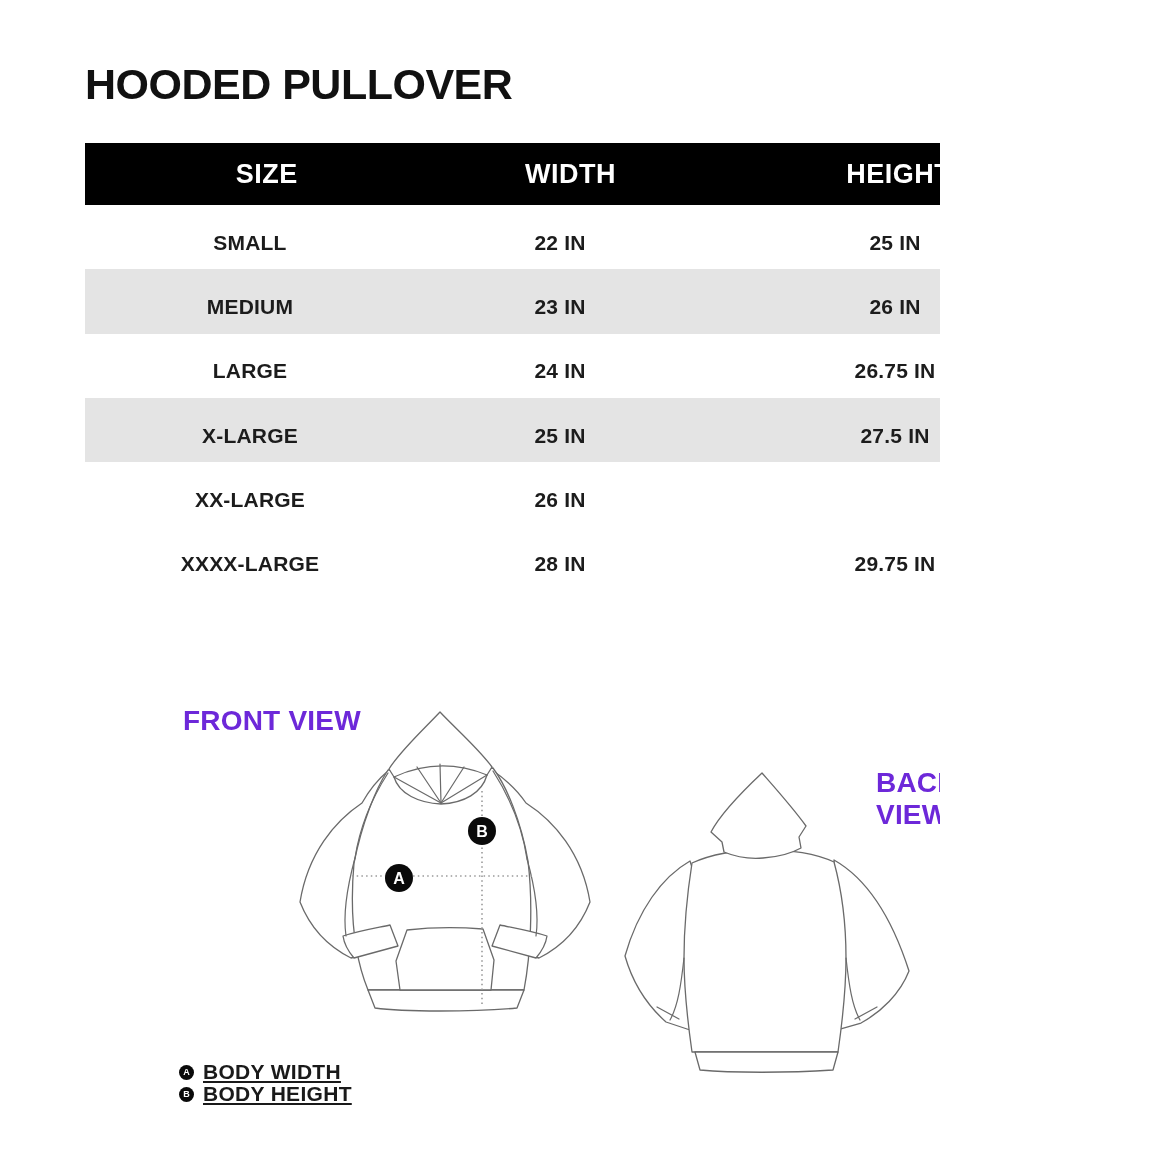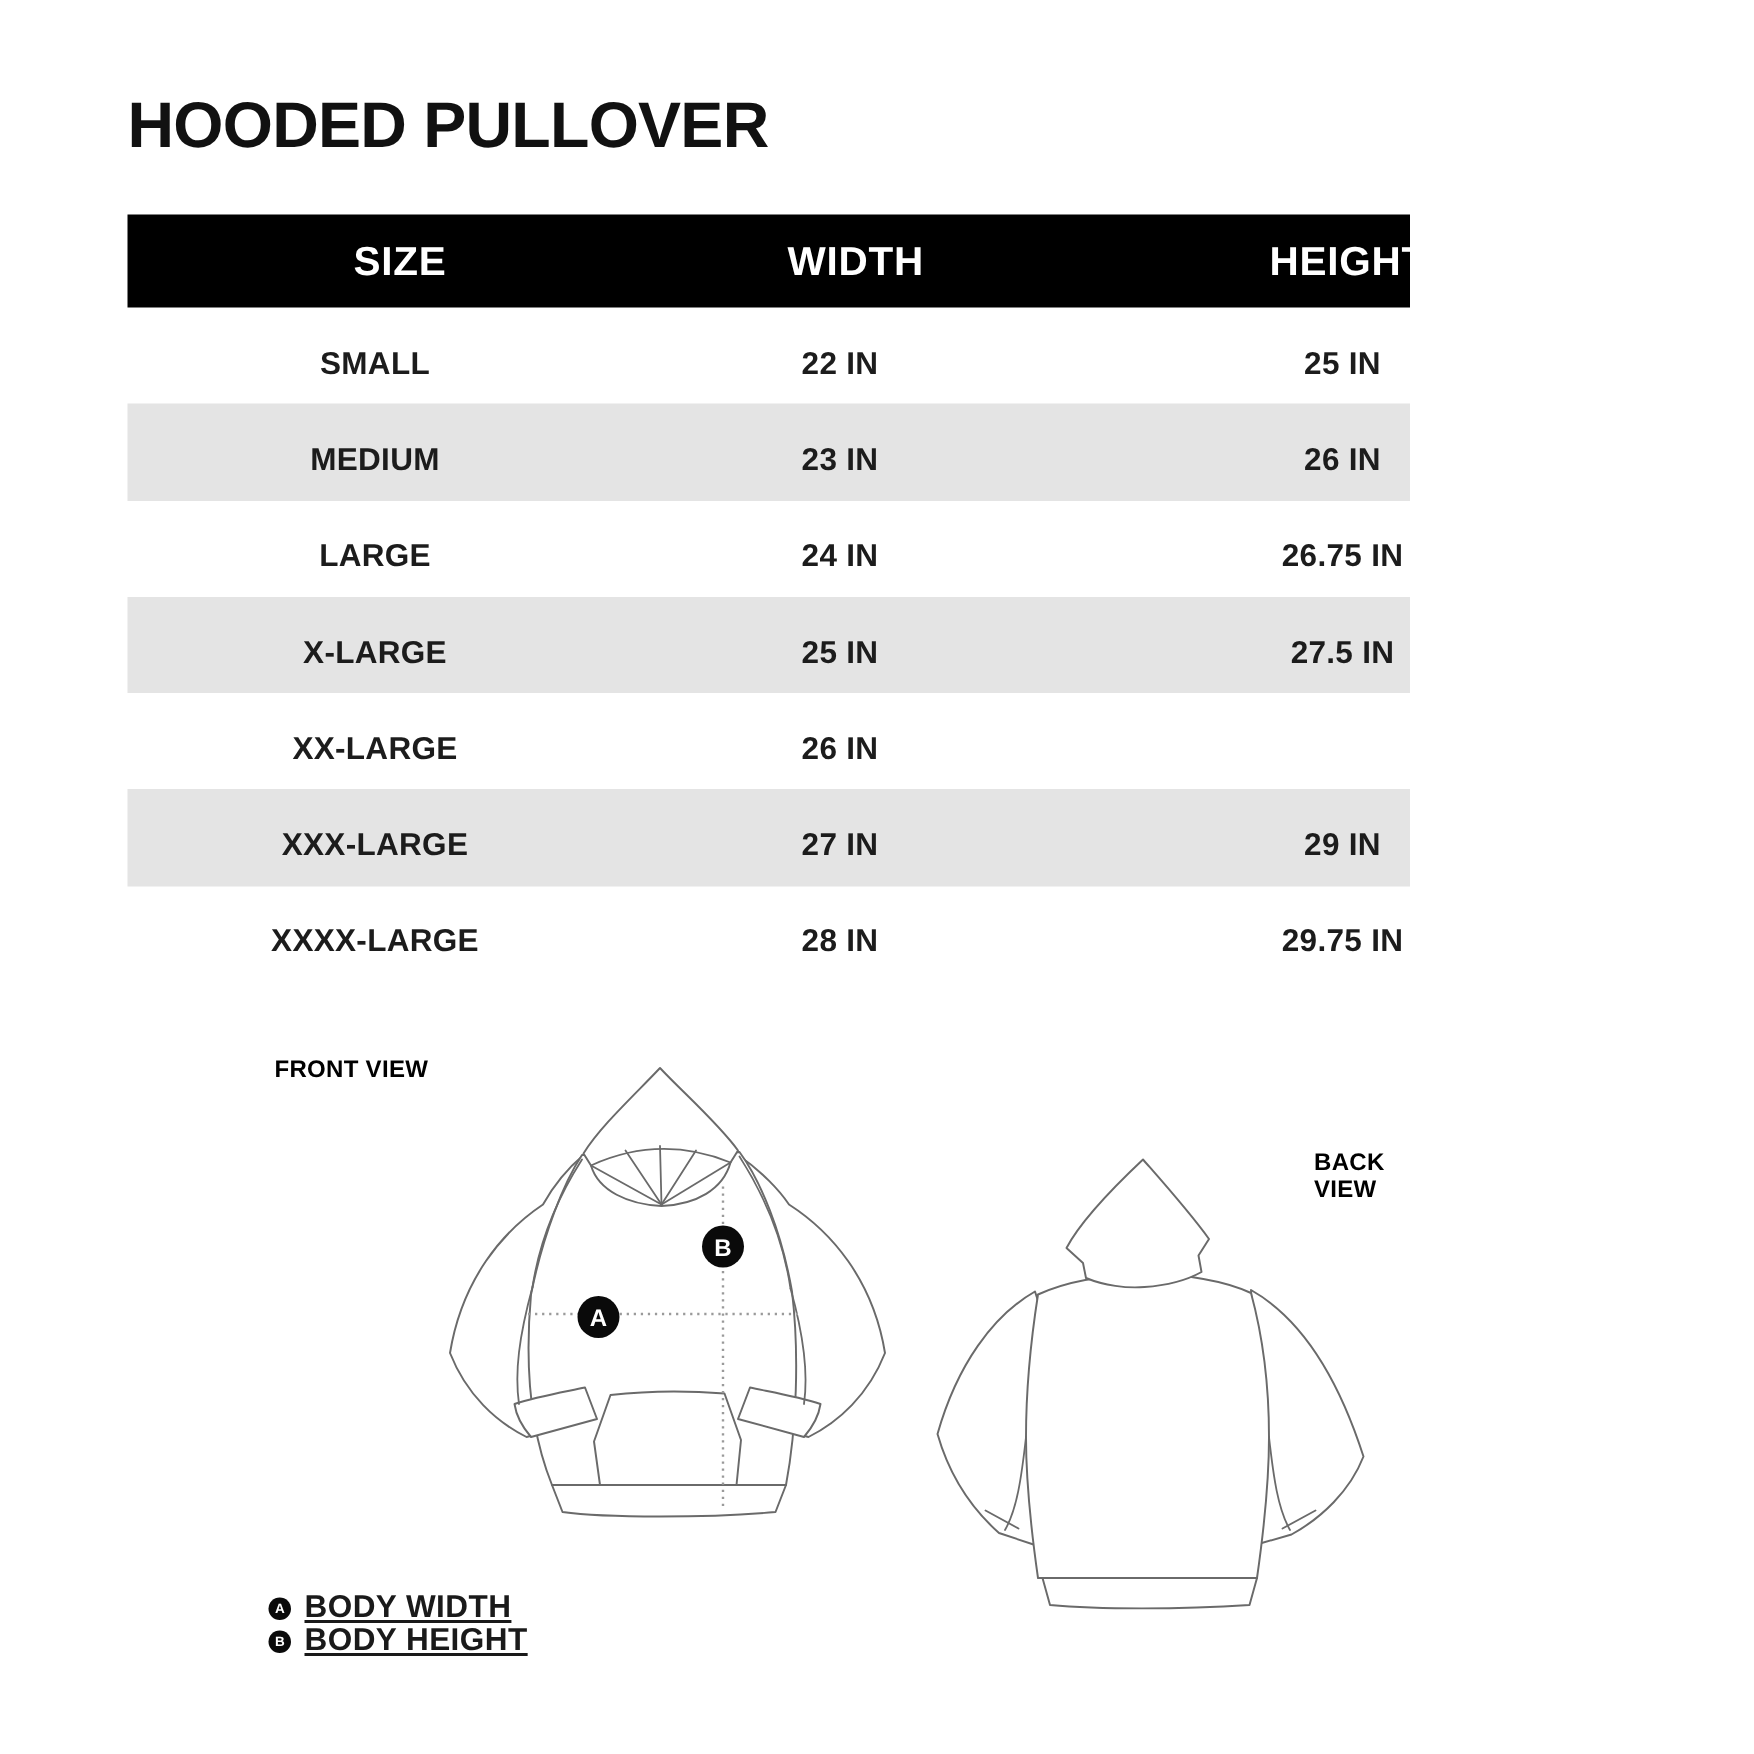--- a/index.html
+++ b/index.html
@@ -21,21 +21,21 @@
   }
   .t-row {
     display:grid; grid-template-columns:33% 29% 38%;
     height:64.3px; align-items:center;
   }
   .t-row.alt { background:#e4e4e4; }
   .t-row .cell {
     text-align:center; color:#1c1c1c; font-size:21px; font-weight:700; letter-spacing:0.2px;margin-top:11px;
   }
   .view-label {
-    position:absolute; font-size:16px; font-weight:bold; color:#000000; letter-spacing:0.2px;
+    position:absolute; font-size:28px; font-weight:bold; color:#6d28d9; letter-spacing:0.2px;
   }
   .front-label { left:183px; top:705px; }
   .back-label  { left:876px; top:767px; }
   .drawing { position:absolute; }
   .front-drawing { left:288px; top:703px; }
   .back-drawing  { left:612px; top:760px; }
   .legend { position:absolute; left:179px; top:1062px; }
   .legend-row { display:flex; align-items:center; height:20px; margin-bottom:2px; }
   .legend-dot {
     width:15px; height:15px; border-radius:50%; background:#0a0a0a; color:#fff;
@@ -81,25 +81,20 @@
       <div class="cell">26.75 IN</div>
     </div>
     <div class="t-row alt">
       <div class="cell">X-LARGE</div>
       <div class="cell">25 IN</div>
       <div class="cell">27.5 IN</div>
     </div>
     <div class="t-row">
       <div class="cell">XX-LARGE</div>
       <div class="cell">26 IN</div>
-    </div>
-    <div class="t-row alt">
-      <div class="cell">XXX-LARGE</div>
-      <div class="cell">27 IN</div>
-      <div class="cell">29 IN</div>
     </div>
     <div class="t-row">
       <div class="cell">XXXX-LARGE</div>
       <div class="cell">28 IN</div>
       <div class="cell">29.75 IN</div>
     </div>
   </div>
 
   <div class="view-label front-label">FRONT VIEW</div>
   <div class="view-label back-label">BACK VIEW</div>

